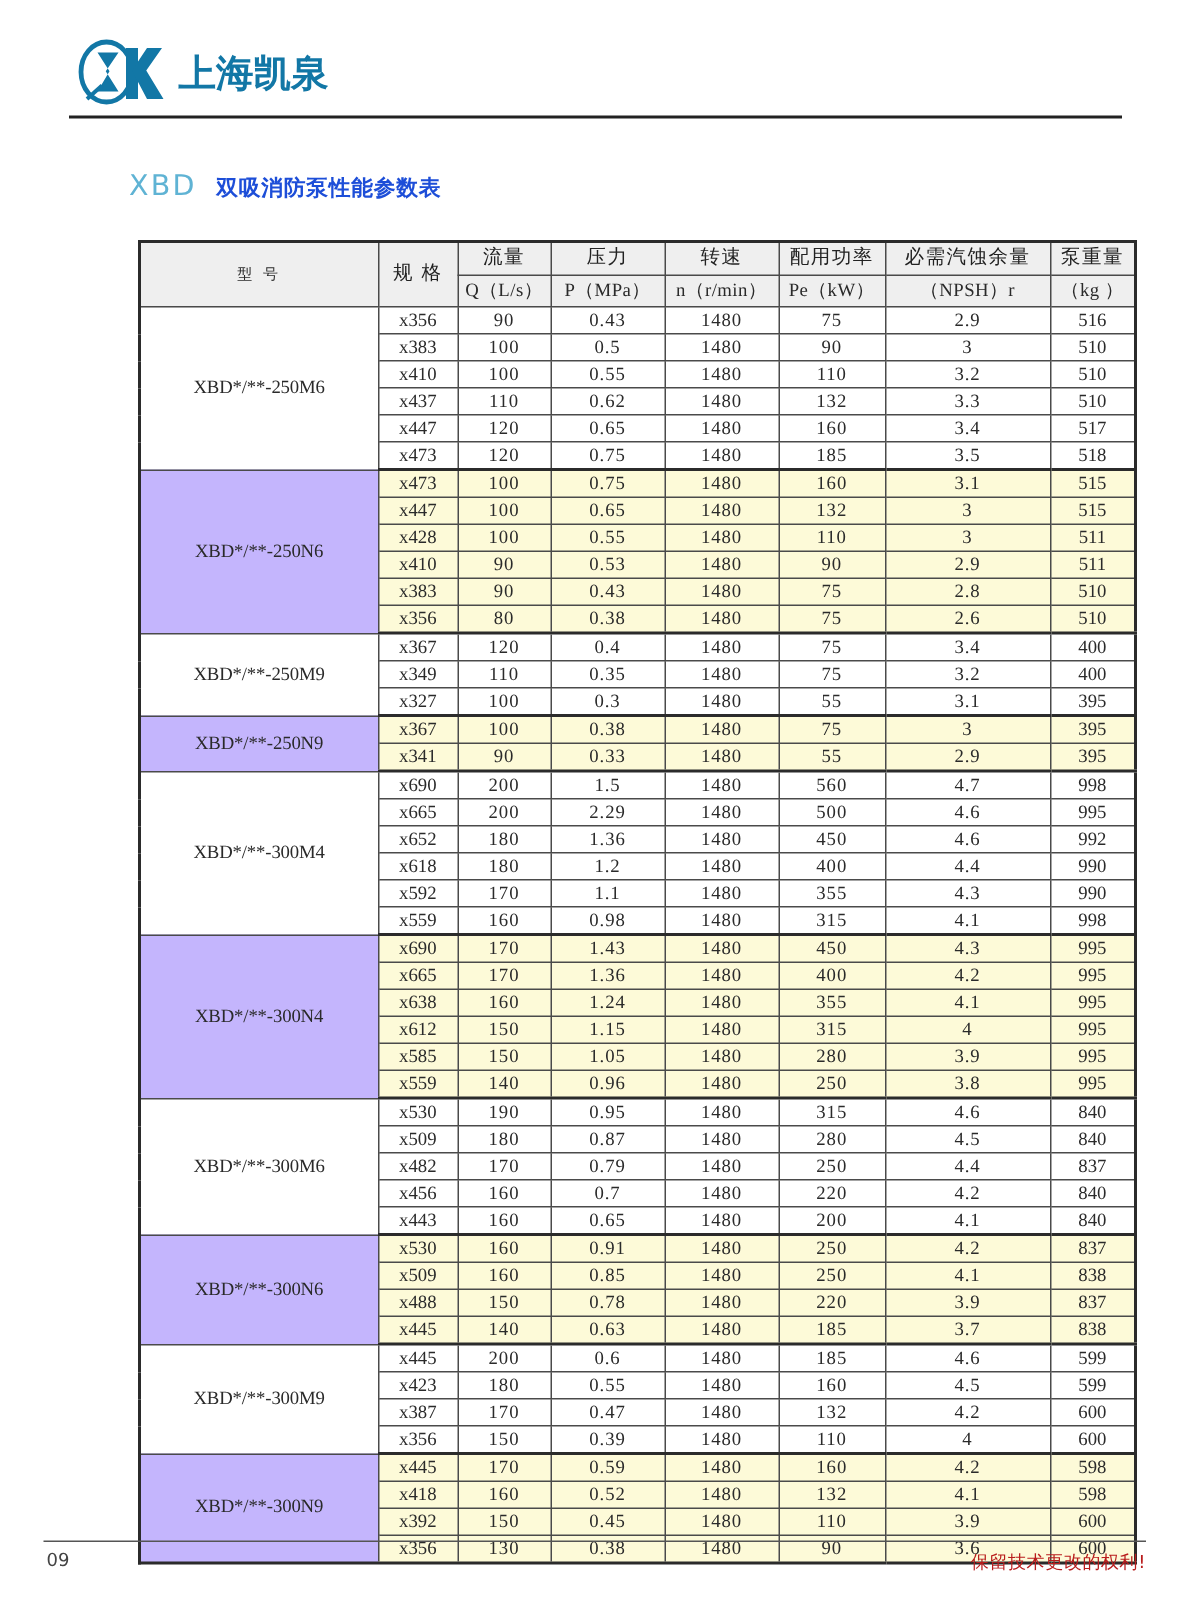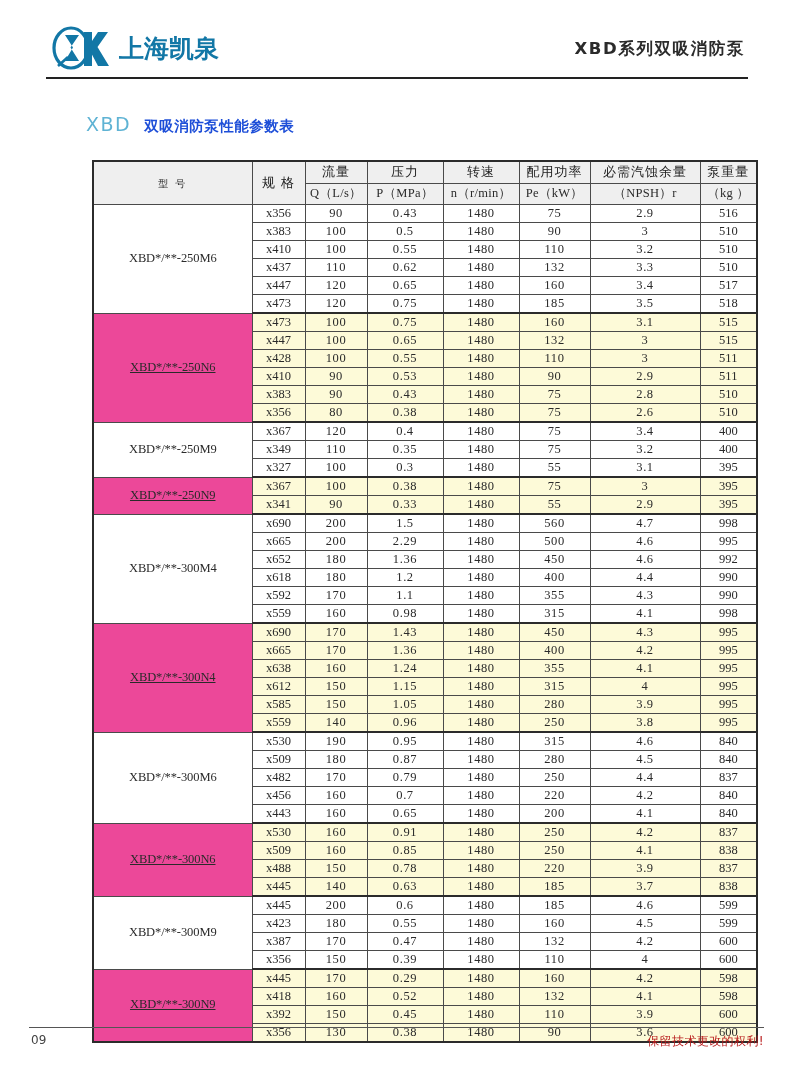--- a/index.html
+++ b/index.html
@@ -146,21 +146,21 @@
     padding-left: 9px;
     letter-spacing: -0.1px;
     white-space: nowrap;
     margin-left: 32px;
   }
   td.c-spec  { font-size: 12.5px; }
   td.c-num   { font-size: 12.5px; letter-spacing: 0.6px; }
   td.c-weight{ font-size: 12.5px; font-weight: 700; color: #111; font-family: "DejaVu Sans", "Liberation Sans", sans-serif; }
 
   tr.hl td { background: #fdfad8; }
-  tr.hl td.c-model { background: #ec4899; text-decoration: underline; }
+  tr.hl td.c-model { background: #c4b5fd; }
   td.grp-bot { border-bottom: 2px solid #2b2b2b; }
   tr.grp-end td { border-bottom: 2px solid #2b2b2b; }
 
   
   col.w-model  { width: 159px; }
   col.w-spec   { width: 53px;  }
   col.w-q      { width: 62px;  }
   col.w-p      { width: 76px;  }
   col.w-n      { width: 76px;  }
   col.w-pe     { width: 71px;  }
@@ -210,21 +210,20 @@
 
       <path d="M13 9 L27 9 L18.5 21.5 L27 35 L13 35 L21 21.5 Z" fill="#1277a6"></path>
 
       <path d="M32 6 L40 6 L40 40 L32 40 Z" fill="#1277a6"></path>
       <path d="M56 6 L46 6 L36 21 L46 40 L57 40 L45.5 21 Z" fill="#1277a6"></path>
 
       <path d="M6 40 L16 31" stroke="#1277a6" stroke-width="2.6" fill="none"></path>
     </svg>
     <span class="brand-name">上海凯泉</span>
   </div>
-  <div class="header-title">XBD系列双吸消防泵</div>
   <div class="header-rule"></div>
 </div>
 
 <div class="section-title">
   <span class="st-xbd">XBD</span>
   <span class="st-cn">双吸消防泵性能参数表</span>
 </div>
 
 <div class="table-wrap">
   <table class="spec">
@@ -643,21 +642,21 @@
           <td class="c-num">0.39</td>
           <td class="c-num">1480</td>
           <td class="c-num">110</td>
           <td class="c-num">4</td>
           <td class="c-weight">600</td>
         </tr>
         <tr class="hl">
           <td class="c-model grp-bot" rowspan="4">XBD*/**-300N9</td>
           <td class="c-spec">x445</td>
           <td class="c-num">170</td>
-          <td class="c-num">0.29</td>
+          <td class="c-num">0.59</td>
           <td class="c-num">1480</td>
           <td class="c-num">160</td>
           <td class="c-num">4.2</td>
           <td class="c-weight">598</td>
         </tr>
         <tr class="hl">
           <td class="c-spec">x418</td>
           <td class="c-num">160</td>
           <td class="c-num">0.52</td>
           <td class="c-num">1480</td>

